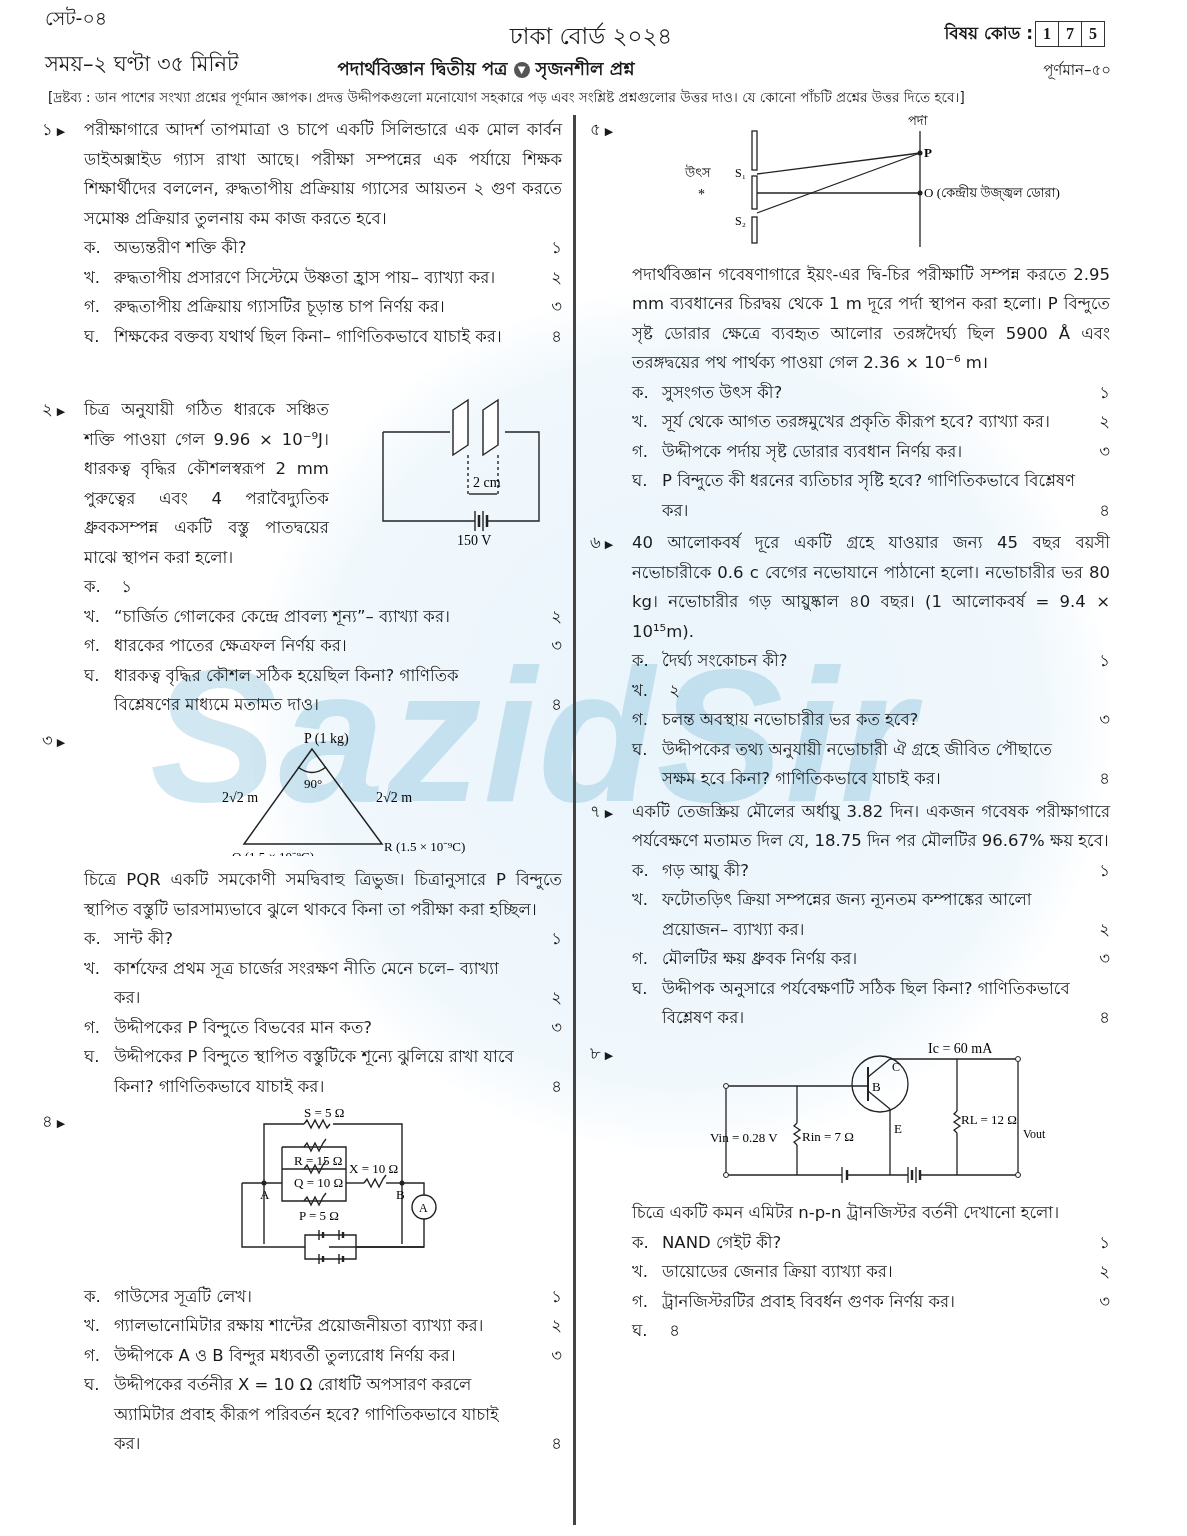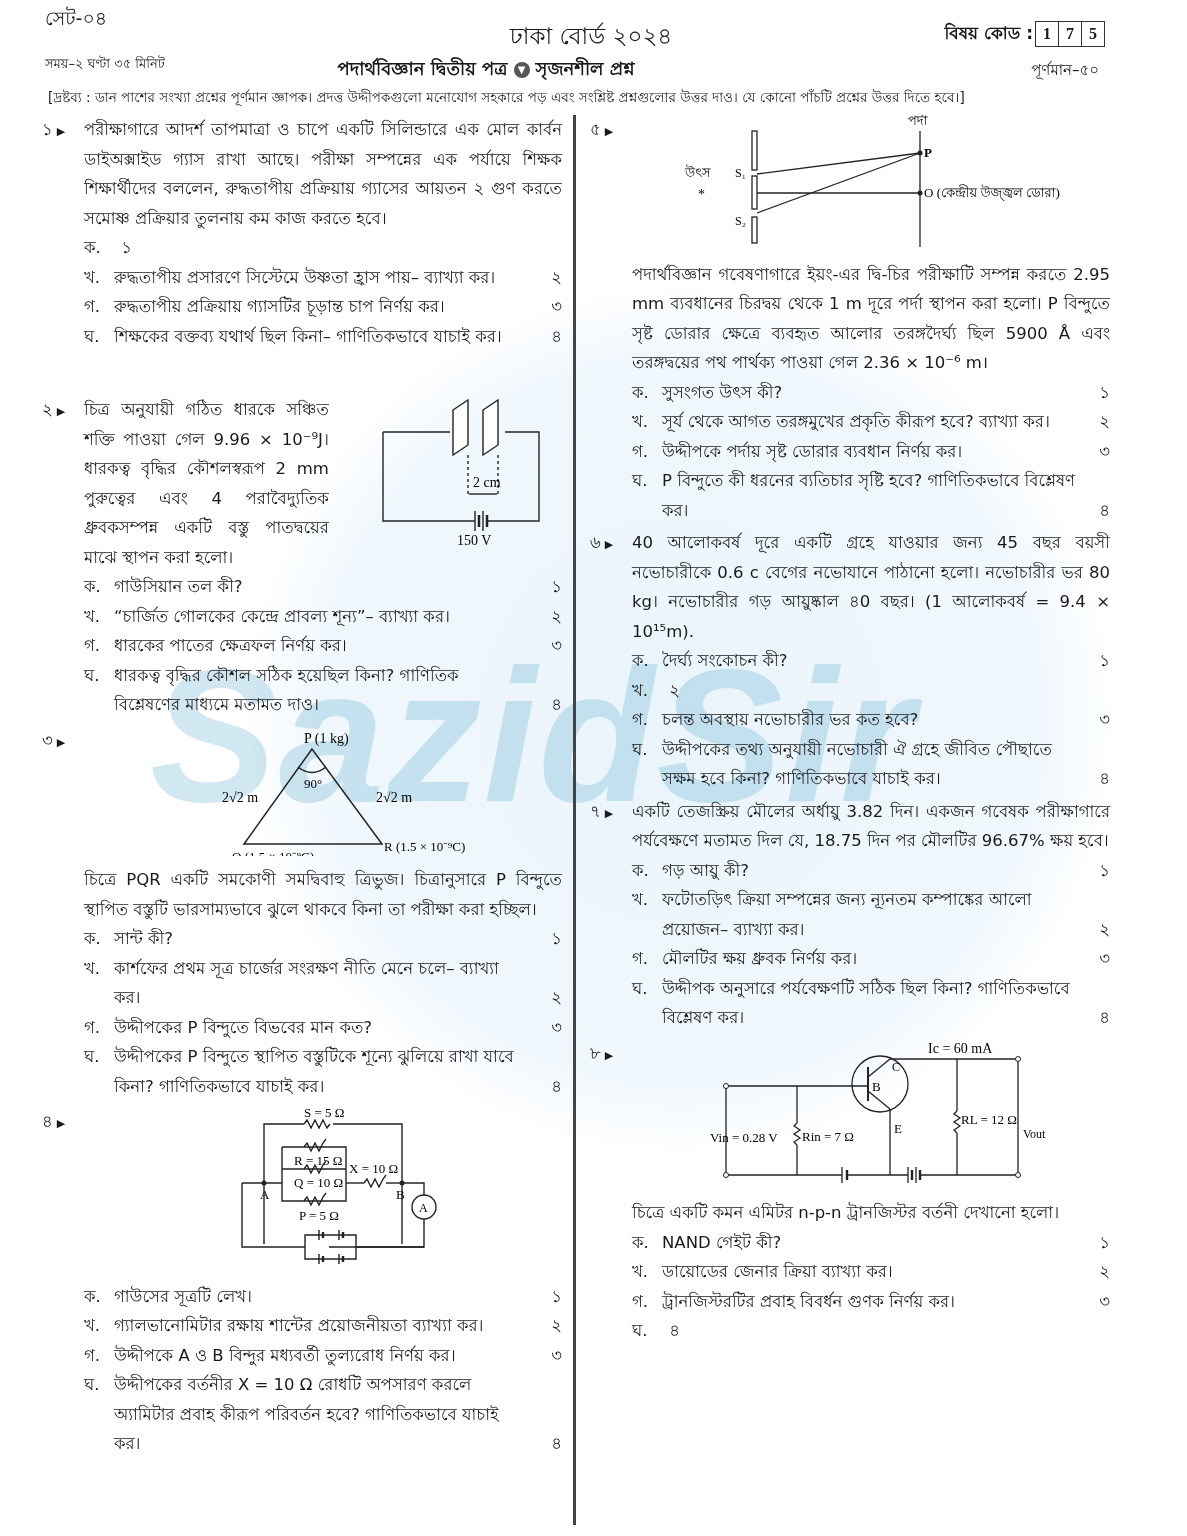--- a/index.html
+++ b/index.html
@@ -10,25 +10,25 @@
              font-weight:bold; font-style:italic; font-size:190px; color:rgba(90,170,205,0.28);
              letter-spacing:2px; pointer-events:none; line-height:1; }
   .hdr { position:absolute; font-size:17px; }
   .set { left:45px; top:4px; font-size:19px; }
   .board { left:0; width:1182px; top:18px; text-align:center; font-size:23px; }
   .subj-code { right:82px; top:20px; display:flex; align-items:center; gap:2px; font-size:17px; font-weight:bold; }
   .code-box { display:flex; border:1px solid #333; }
   .code-box span { display:inline-block; width:22px; height:24px; text-align:center; line-height:24px;
                    border-right:1px solid #333; font-family:"Liberation Serif",serif; font-weight:bold; font-size:16px; }
   .code-box span:last-child { border-right:none; }
-  .time { left:45px; top:54px; font-size:13px; }
+  .time { left:45px; top:48px; font-size:21px; }
   .paper { left:0; width:972px; top:55px; text-align:center; font-size:18px; font-weight:bold; }
   .paper .dot { display:inline-block; width:16px; height:16px; border-radius:50%; background:#555; color:#fff;
                 font-size:10px; line-height:16px; text-align:center; vertical-align:middle; margin:0 6px; }
-  .marks { right:88px; top:58px; font-size:15px; }
+  .marks { right:76px; top:58px; font-size:15px; }
   .note { left:48px; top:87px; width:1090px; font-size:13.5px; white-space:nowrap; }
   .divider { position:absolute; left:573px; top:115px; width:3px; height:1410px; background:#444; }
   .col { position:absolute; font-size:16.5px; line-height:29.5px; }
   .col.left { left:42px; width:520px; }
   .col.right { left:590px; width:520px; }
   .q { position:relative; }
   .qnum { position:absolute; left:0; top:0; width:38px; }
   .qnum .tri { font-size:11px; margin-left:4px; }
   .stem { margin-left:42px; text-align:justify; }
   .sub { display:flex; margin-left:42px; }
@@ -62,20 +62,21 @@
 
 <div class="divider"></div>
 
 <div class="col left" style="top:115px;">
 
   <div class="q">
     <div class="qnum"><span>১</span><span class="tri">▶</span></div>
     <div class="stem">পরীক্ষাগারে আদর্শ তাপমাত্রা ও চাপে একটি সিলিন্ডারে এক মোল কার্বন ডাইঅক্সাইড গ্যাস রাখা আছে। পরীক্ষা সম্পন্নের এক পর্যায়ে শিক্ষক শিক্ষার্থীদের বললেন, রুদ্ধতাপীয় প্রক্রিয়ায় গ্যাসের আয়তন ২ গুণ করতে সমোষ্ণ প্রক্রিয়ার তুলনায় কম কাজ করতে হবে।</div>
     <div class="sub">
         <span class="lbl">ক.</span>
+        <span class="txt">অভ্যন্তরীণ শক্তি কী?</span>
         <span class="mk">১</span>
       </div>
     <div class="sub">
         <span class="lbl">খ.</span>
         <span class="txt">রুদ্ধতাপীয় প্রসারণে সিস্টেমে উষ্ণতা হ্রাস পায়– ব্যাখ্যা কর।</span>
         <span class="mk">২</span>
       </div>
     <div class="sub">
         <span class="lbl">গ.</span>
         <span class="txt">রুদ্ধতাপীয় প্রক্রিয়ায় গ্যাসটির চূড়ান্ত চাপ নির্ণয় কর।</span>
@@ -106,21 +107,20 @@
           <line x1="133" y1="60" x2="133" y2="100" stroke-dasharray="3,3"></line>
           <line x1="163" y1="60" x2="163" y2="100" stroke-dasharray="3,3"></line>
           <line x1="134" y1="99" x2="162" y2="99"></line>
         </g>
         <text x="138" y="92" font-size="14">2 cm</text>
         <text x="122" y="150" font-size="14">150 V</text>
       </svg>
     </div>
     <div class="sub">
         <span class="lbl">ক.</span>
-        <span class="txt">গাউসিয়ান তল কী?</span>
         <span class="mk">১</span>
       </div>
     <div class="sub">
         <span class="lbl">খ.</span>
         <span class="txt">“চার্জিত গোলকের কেন্দ্রে প্রাবল্য শূন্য”– ব্যাখ্যা কর।</span>
         <span class="mk">২</span>
       </div>
     <div class="sub">
         <span class="lbl">গ.</span>
         <span class="txt">ধারকের পাতের ক্ষেত্রফল নির্ণয় কর।</span>

